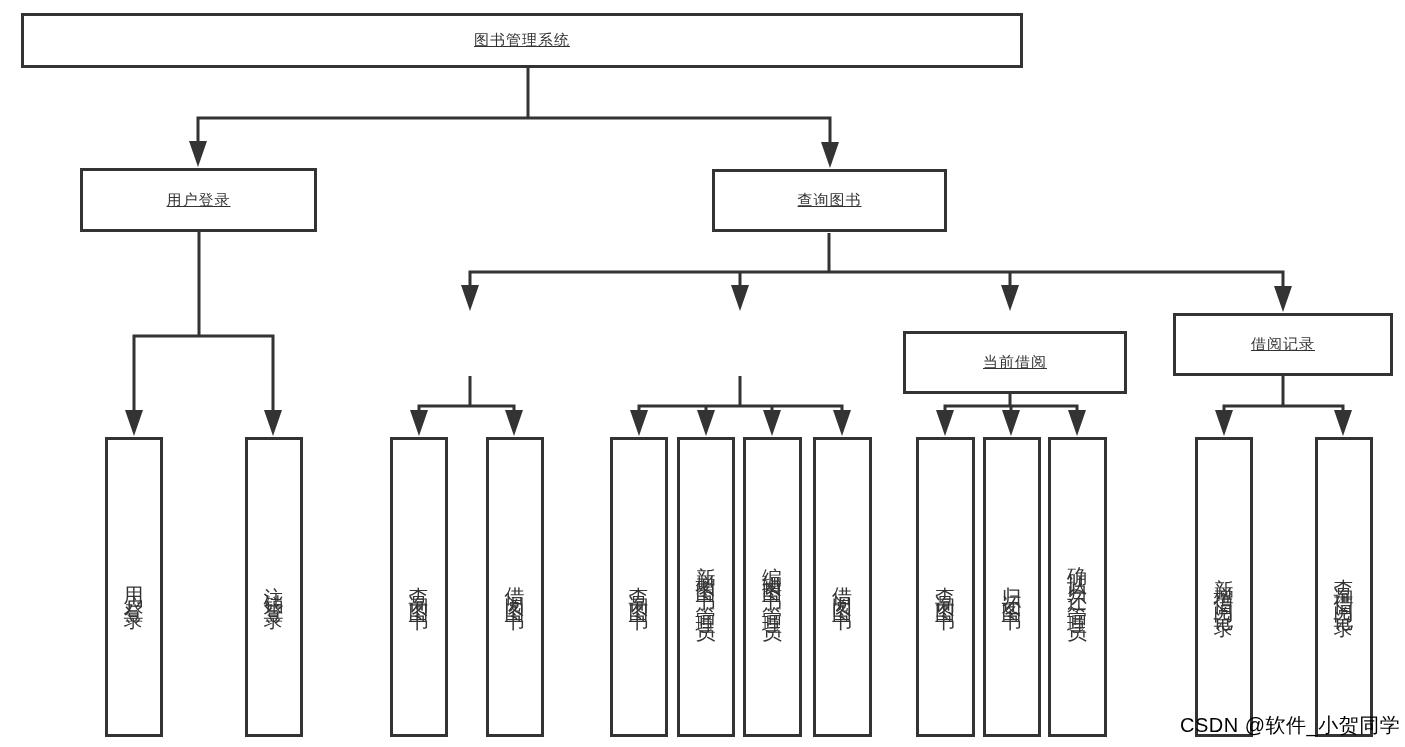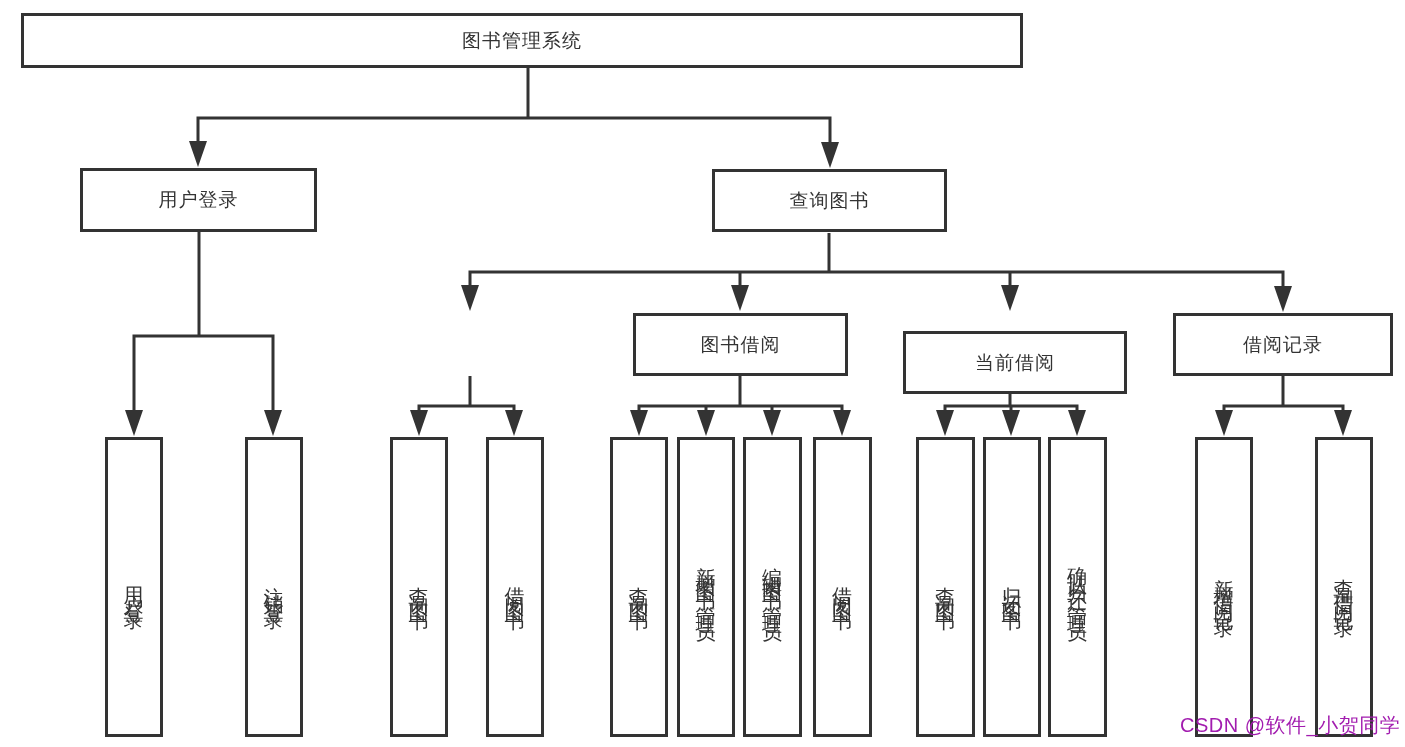--- a/index.html
+++ b/index.html
@@ -5,28 +5,28 @@
   html,body{margin:0;padding:0;background:#fff;}
   .stage{
     position:relative;width:1405px;height:747px;background:#fff;overflow:hidden;
     font-family:"Liberation Sans","DejaVu Sans",sans-serif;color:#333;
   }
   .connectors{position:absolute;left:0;top:0;width:1405px;height:747px;}
   .box{
     position:absolute;box-sizing:border-box;border:3px solid #333;background:#fff;
     display:flex;align-items:center;justify-content:center;text-align:center;
   }
-  .box.h{font-size:19px;letter-spacing:1px;}
+  .box.h{font-size:15px;letter-spacing:1px;text-decoration:underline;}
   .box.v{
     writing-mode:vertical-rl;text-orientation:mixed;
     font-size:20px;letter-spacing:8px;line-height:1;
   }
   .watermark{
     position:absolute;left:1180px;top:712px;width:220px;
-    font-size:20px;letter-spacing:0.5px;color:#a21caf;white-space:nowrap;
+    font-size:20px;letter-spacing:0.5px;color:#000000;white-space:nowrap;
     z-index:5;
   }
 </style>
 </head>
 <body>
 
 <div class="stage">
 
   <svg class="connectors" viewBox="0 0 1405 747" xmlns="http://www.w3.org/2000/svg">
     <g stroke="#333" stroke-width="3" fill="none">
@@ -84,23 +84,20 @@
     <span>图书管理系统</span>
   </div>
 
   <div class="box h" style="left:80px;top:168px;width:237px;height:64px">
     <span>用户登录</span>
   </div>
   <div class="box h" style="left:712px;top:169px;width:235px;height:63px">
     <span>查询图书</span>
   </div>
 
-  <div class="box h" style="left:633px;top:313px;width:215px;height:63px">
-    <span>图书借阅</span>
-  </div>
   <div class="box h" style="left:903px;top:331px;width:224px;height:63px">
     <span>当前借阅</span>
   </div>
   <div class="box h" style="left:1173px;top:313px;width:220px;height:63px">
     <span>借阅记录</span>
   </div>
 
   <div class="box v" style="left:105px;top:437px;width:58px;height:300px">
     <span>用户登录</span>
   </div>

